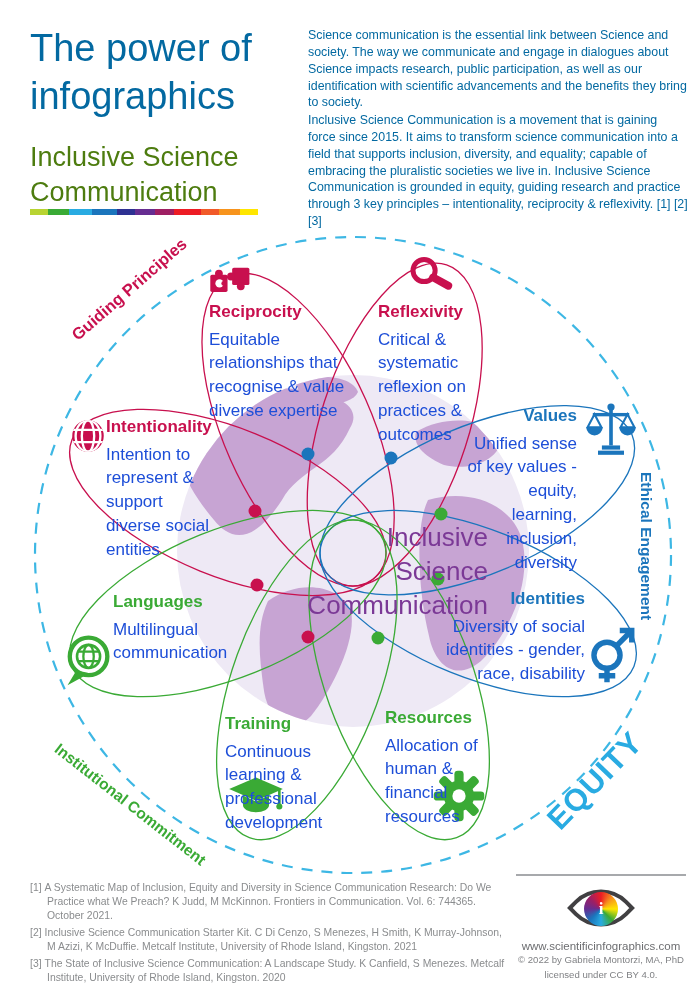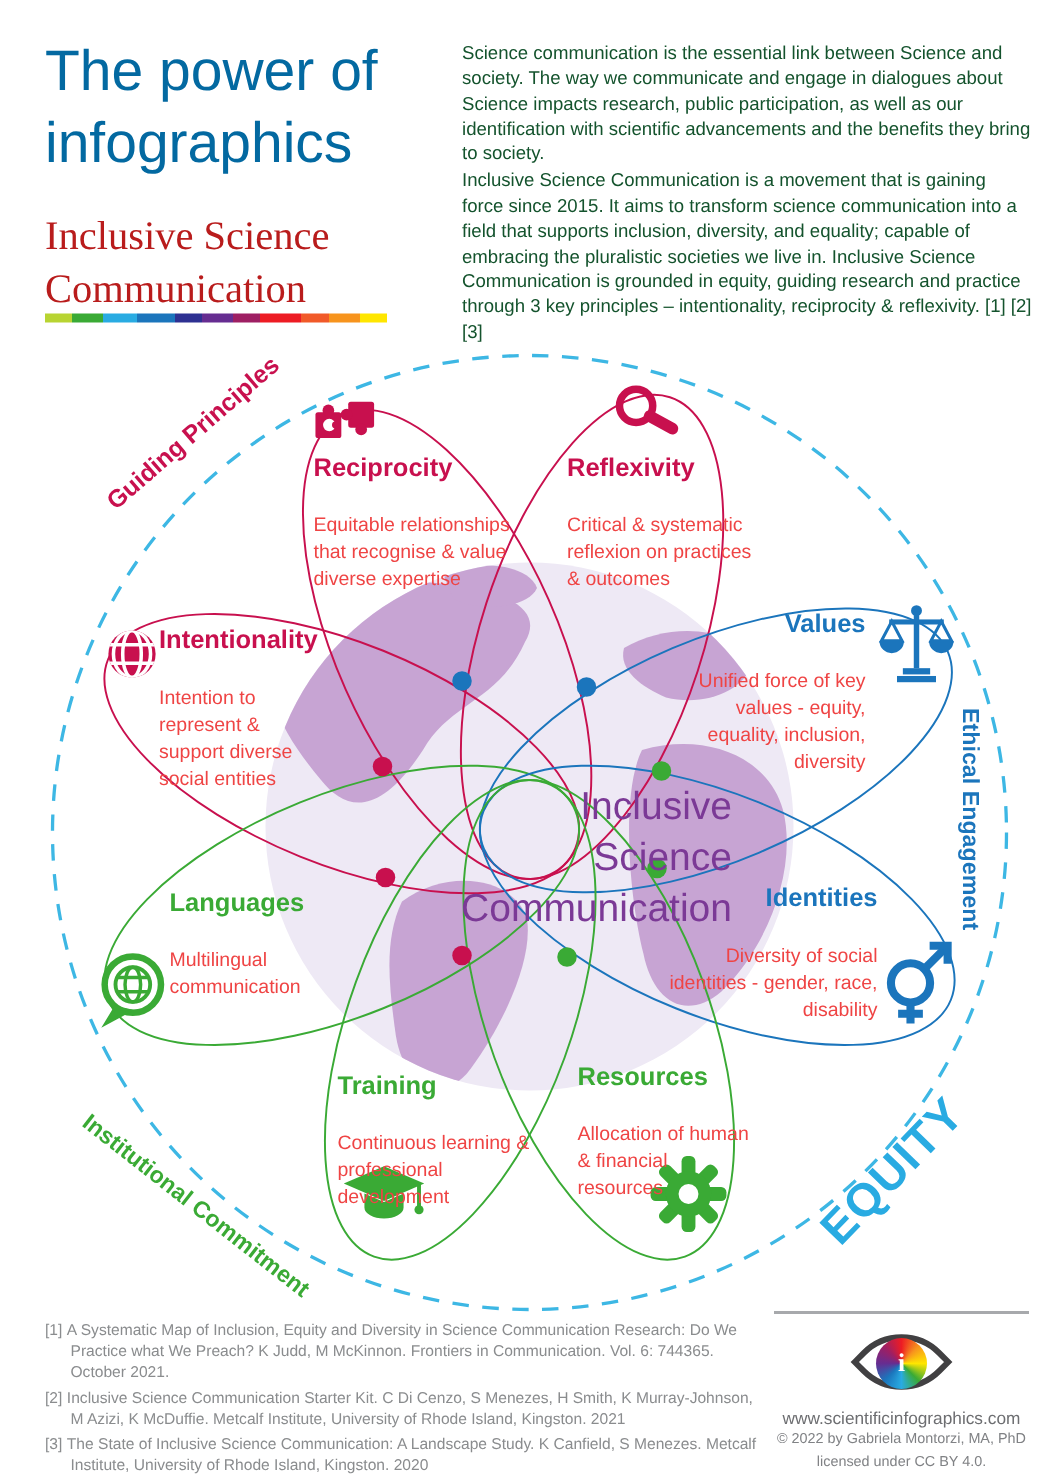--- a/index.html
+++ b/index.html
@@ -3,37 +3,37 @@
 <meta charset="utf-8">
 <style>
   * { margin:0; padding:0; box-sizing:border-box; }
   body { background:#fff; font-family:"Liberation Sans", sans-serif; }
   .page { position:relative; width:700px; height:989px; background:#fff; overflow:hidden; }
 
   
   .main-title { position:absolute; left:30px; top:24px; font-size:38px; line-height:1.27;
     font-weight:300; color:#0369a1; white-space:pre-line; }
   .sub-title { position:absolute; left:30px; top:140px; font-size:27px; line-height:1.3;
-    font-weight:300; color:#b91c1c; white-space:pre-line;font-family:Liberation Serif, serif; }
+    font-weight:300; color:#4d7c0f; white-space:pre-line; }
   .rainbow-bar { position:absolute; left:30px; top:209px; width:228px; height:6px;
     background:linear-gradient(90deg,#b8d432 0 8%,#3aaa35 8% 17%,#29abe2 17% 27%,#1b75bc 27% 38%,
       #2e3192 38% 46%,#662d91 46% 55%,#9e1f63 55% 63%,#ed1c24 63% 75%,#f15a29 75% 83%,
       #f7941d 83% 92%,#ffe600 92% 100%); }
   .intro { position:absolute; left:308px; width:380px; font-size:12.4px; line-height:1.36;
-    color:#14532d; }
+    color:#0369a1; }
   .intro.p1 { top:27px; }
   .intro.p2 { top:112px; }
 
   
   .orbits { position:absolute; left:0; top:0; width:700px; height:989px; }
 
   
   .concept { position:absolute; }
   .concept h3 { font-size:17px; font-weight:700; line-height:1.1; }
-  .concept p  { font-size:13px; line-height:1.4; color:#ef4444; margin-top:19px; }
+  .concept p  { font-size:17px; line-height:1.4; color:#1d4ed8; margin-top:6px; }
   .c-crimson h3 { color:#c8104e; }
   .c-blue h3    { color:#1b75bc; }
   .c-green h3   { color:#3aaa35; }
   .t-right { text-align:right; }
   .icon { display:block; }
 
   .pos-reciprocity   { left:209px; top:303px; width:140px; }
   .icon-reciprocity  { position:absolute; left:208px; top:262px; }
   .pos-reflexivity   { left:378px; top:303px; width:130px; }
   .icon-reflexivity  { position:absolute; left:406px; top:256px; }
@@ -241,21 +241,21 @@
   <div class="concept c-crimson pos-reflexivity">
     <h3>Reflexivity</h3>
     <p>Critical &amp; systematic reflexion on practices &amp; outcomes</p>
   </div>
   <div class="concept c-crimson pos-intentionality">
     <h3>Intentionality</h3>
     <p>Intention to represent &amp; support diverse social entities</p>
   </div>
   <div class="concept c-blue t-right pos-values">
     <h3>Values</h3>
-    <p>Unified force of key values - equity, equality, inclusion, diversity</p>
+    <p>Unified sense of key values - equity, learning, inclusion, diversity</p>
   </div>
   <div class="concept c-green pos-languages">
     <h3>Languages</h3>
     <p>Multilingual communication</p>
   </div>
   <div class="concept c-blue t-right pos-identities">
     <h3>Identities</h3>
     <p>Diversity of social identities - gender, race, disability</p>
   </div>
   <div class="concept c-green pos-resources">

